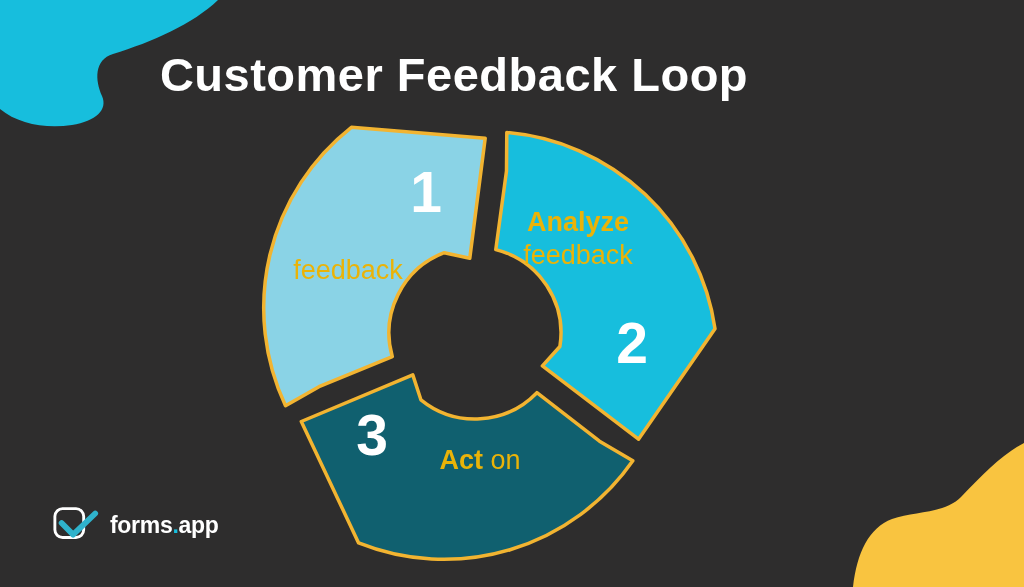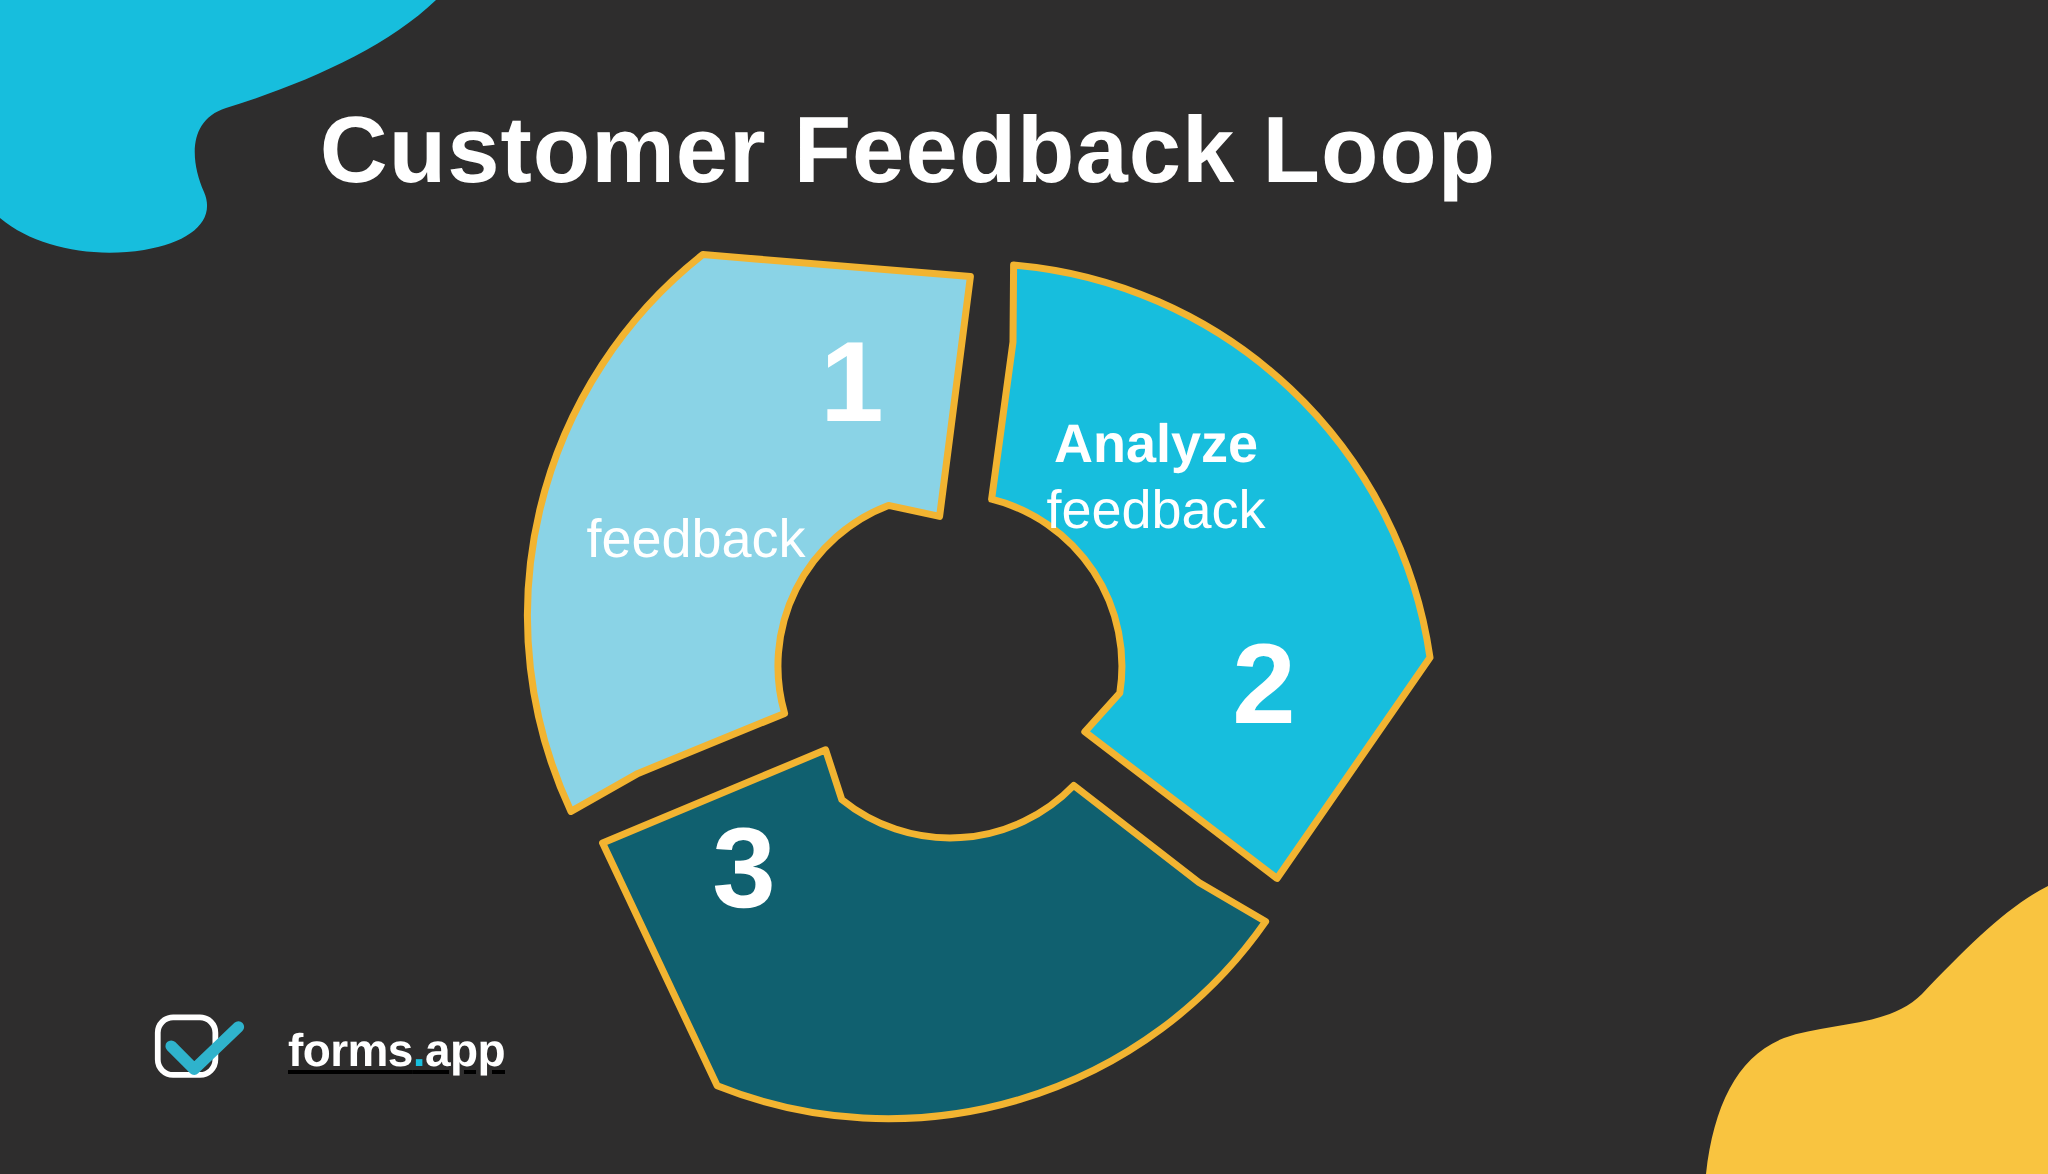--- a/index.html
+++ b/index.html
@@ -12,32 +12,32 @@
   .title{
     position:absolute;left:0;top:47px;width:908px;text-align:center;
     font-size:47px;font-weight:700;color:#fff;letter-spacing:.5px;
   }
   .step-number{
     position:absolute;transform:translate(-50%,-50%);
     font-size:57px;font-weight:700;color:#fff;line-height:1;
   }
   .step-label{
     position:absolute;transform:translate(-50%,-50%);
-    text-align:center;color:#ffffff;font-size:27px;line-height:33px;font-weight:400;
+    text-align:center;color:#eab308;font-size:27px;line-height:33px;font-weight:400;
     white-space:nowrap;
   }
   .step-label .b{font-weight:700;}
   #num-1{left:426px;top:192px;}
   #num-2{left:632px;top:343px;}
   #num-3{left:372px;top:435px;}
   #label-1{left:348px;top:270px;}
   #label-2{left:578px;top:239px;}
   #label-3{left:480px;top:460px;}
   .logo{
-    position:absolute;left:76px;top:505px;display:flex;align-items:center;gap:20px;text-decoration:underline;
+    position:absolute;left:52px;top:505px;display:flex;align-items:center;gap:10px;
   }
   .logo-text{
     font-size:23px;font-weight:700;color:#fff;letter-spacing:-.3px;
   }
 </style>
 </head>
 <body>
 
 <svg id="bg-svg" viewBox="0 0 1024 587">
 
@@ -58,20 +58,21 @@
 <div class="step-number" id="num-3">3</div>
 
 <div class="step-label" id="label-1">
   <div>feedback</div>
 </div>
 <div class="step-label" id="label-2">
   <div><span class="b">Analyze</span><span></span></div>
   <div>feedback</div>
 </div>
 <div class="step-label" id="label-3">
+  <div><span class="b">Act</span><span> on</span></div>
 </div>
 
 <div class="logo">
   <svg width="48" height="40" viewBox="0 0 50 40">
     <rect x="3" y="3" width="30" height="30" rx="8" fill="none" stroke="#ffffff" stroke-width="3"></rect>
     <polyline points="10,18 22,30 45,8" fill="none" stroke-width="6" stroke-linecap="round" stroke-linejoin="round" stroke="#2fb3cc"></polyline>
   </svg>
   <div class="logo-text"><span>forms</span><span id="logo-dot" style="color: rgb(23, 190, 221);">.</span><span>app</span></div>
 </div>
 

